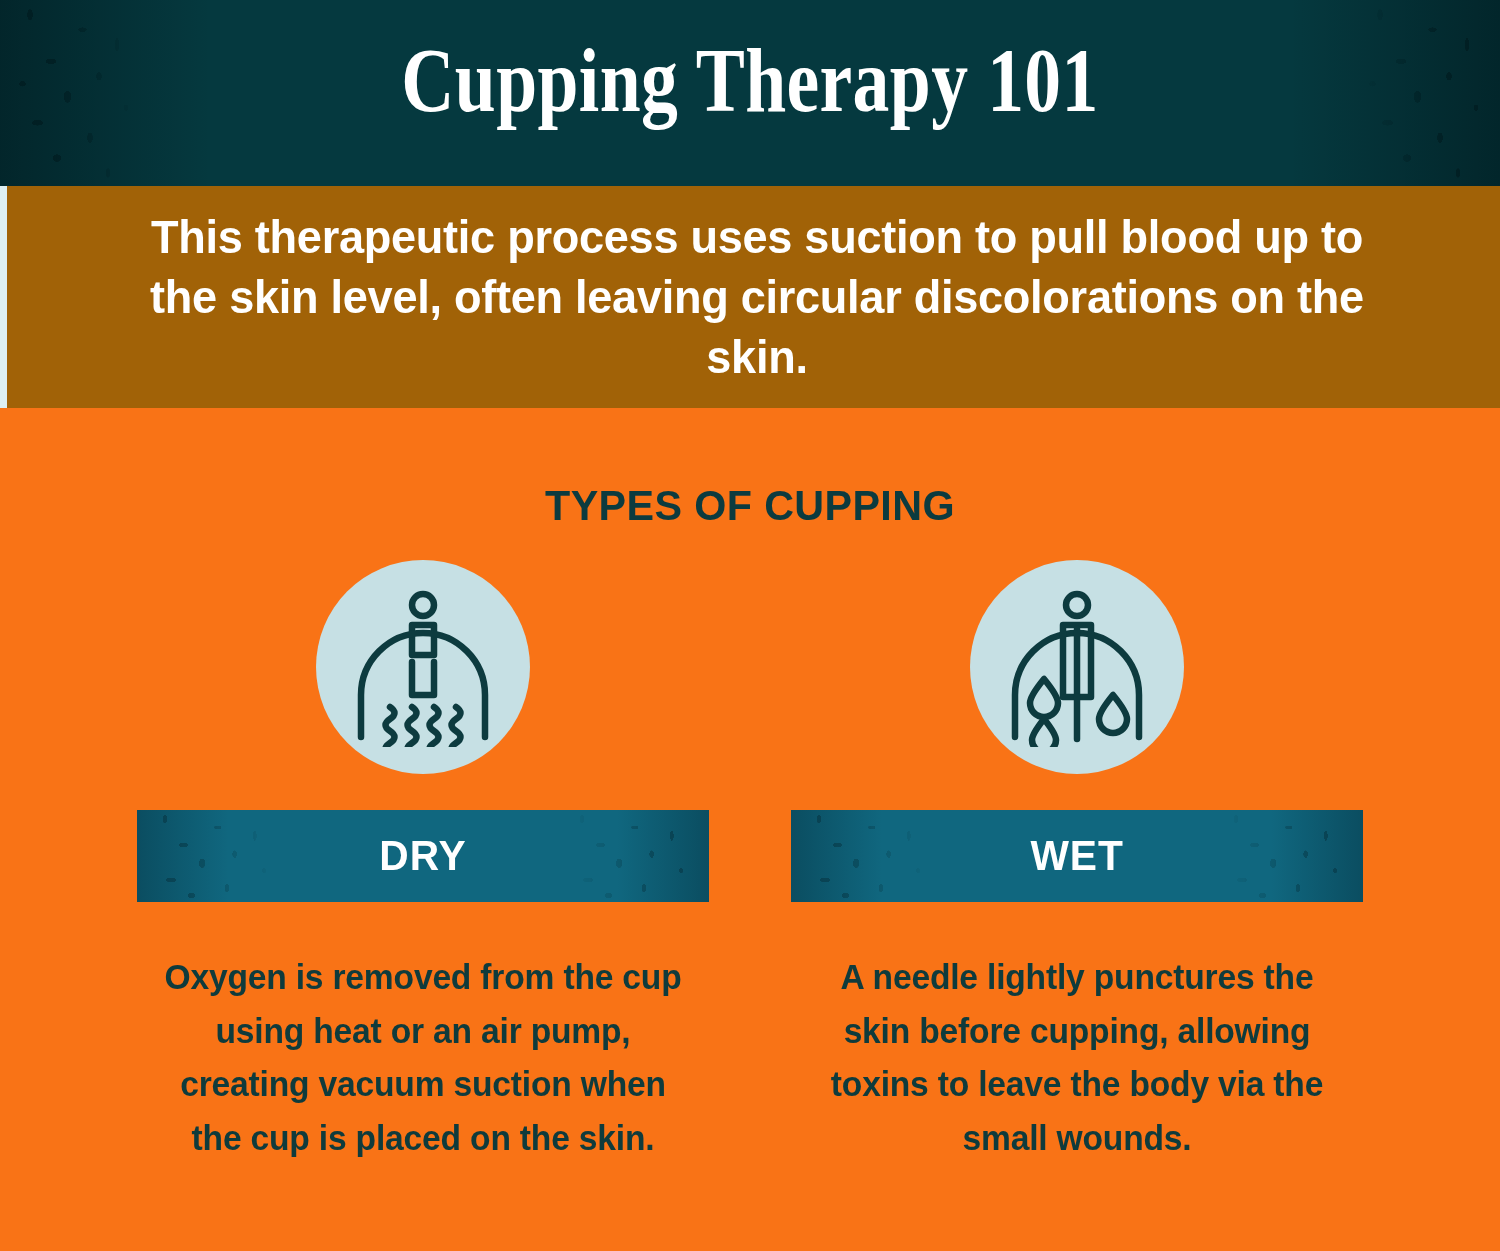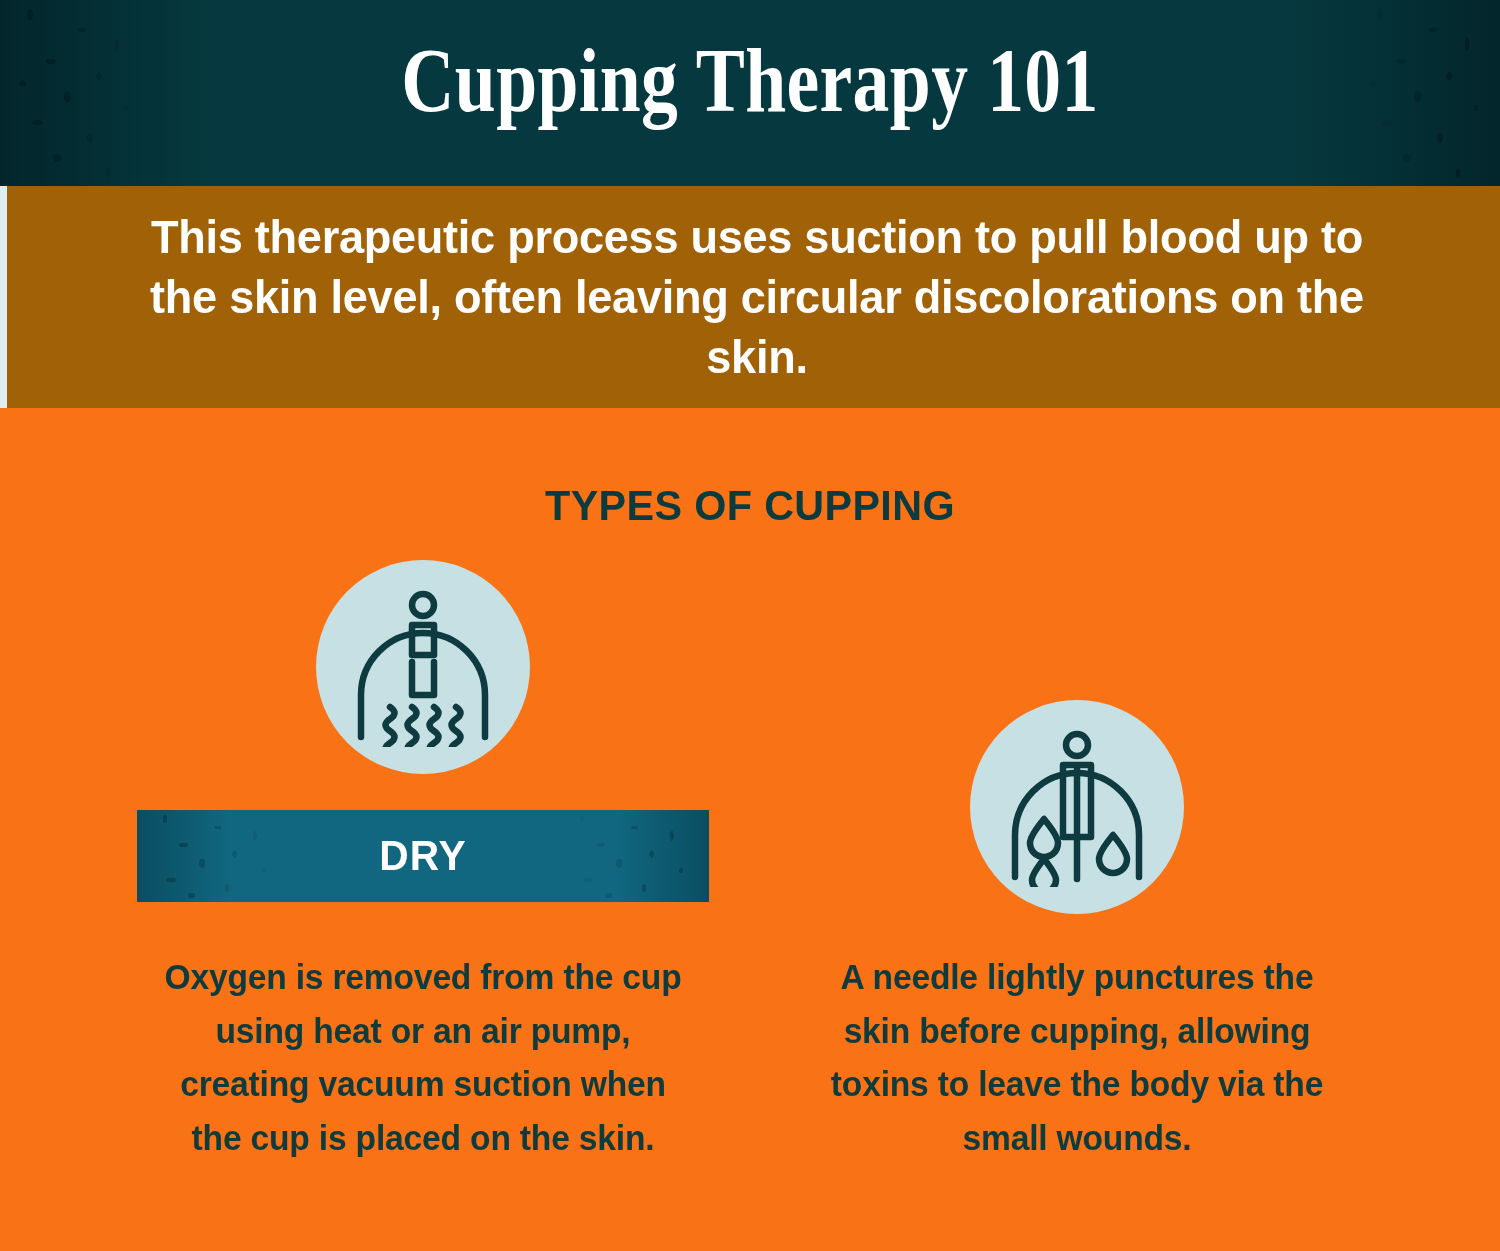--- a/index.html
+++ b/index.html
@@ -233,19 +233,25 @@
             <path d="M80 42 L80 108"></path>
 
             <path d="M80 110 L80 152"></path>
 
             <path d="M47 92 q-14 17 -14 24 a14 14 0 0 0 28 0 q0 -7 -14 -24 Z"></path>
             <path d="M47 132 q-12 15 -12 21 a12 12 0 0 0 24 0 q0 -6 -12 -21 Z"></path>
             <path d="M116 108 q-14 17 -14 24 a14 14 0 0 0 28 0 q0 -7 -14 -24 Z"></path>
           </svg>
         </div>
 
+        <div class="label-bar">
+          <div class="bartex left"></div>
+          <div class="bartex right"></div>
+          <div class="barvig"></div>
+          <span class="bartext">WET</span>
+        </div>
 
         <p class="column-body">A needle lightly punctures the skin before cupping, allowing toxins to leave the body via the small wounds.</p>
       </div>
 
     </div>
   </div>
 </div>
 
 </body></html>

